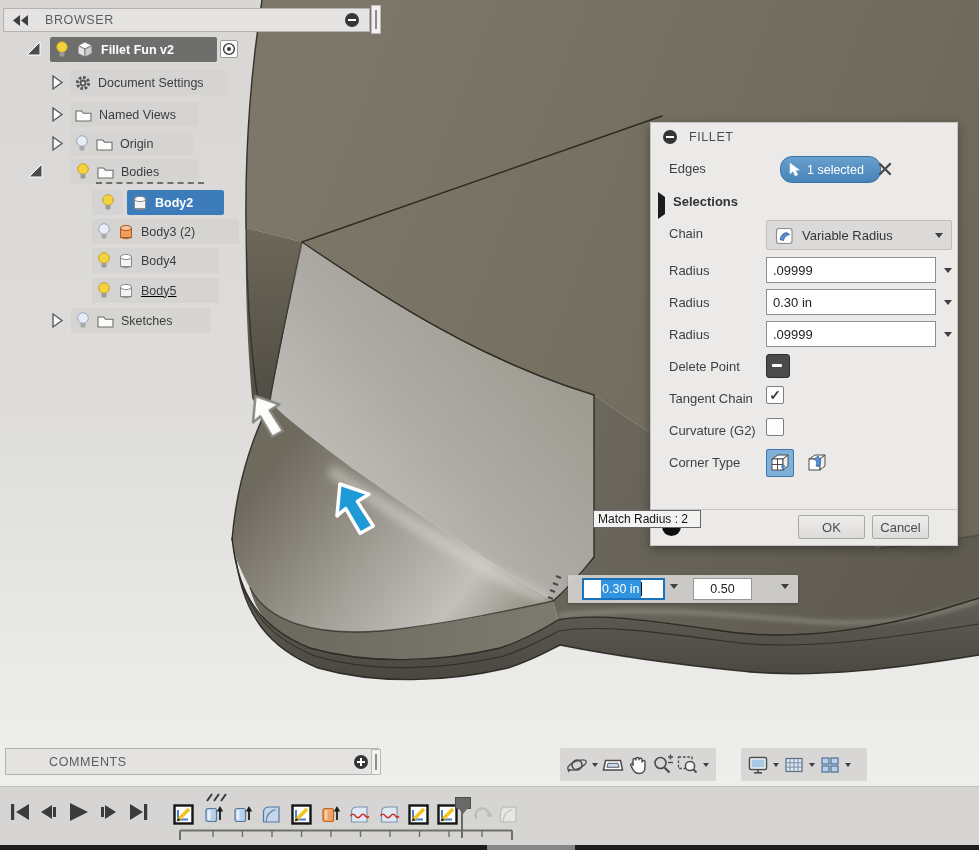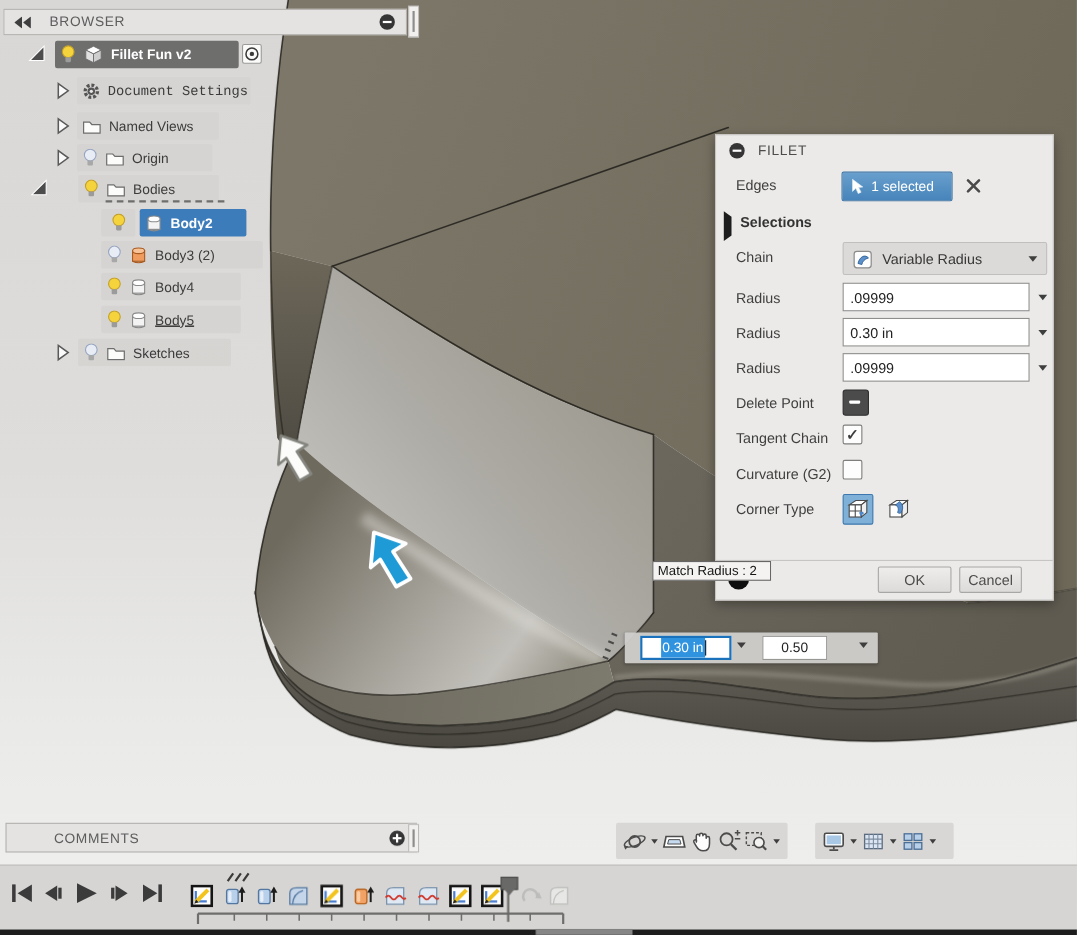--- a/index.html
+++ b/index.html
@@ -25,21 +25,21 @@
   .pill.bluesel{background:#3c7cba;}
   .pill.bluesel .lbl{color:#fff;font-weight:bold;}
   .exp{position:absolute;width:15px;height:16px;}
   .radio-box{position:absolute;width:18px;height:18px;background:#fbfbfa;border:1px solid #9b9b99;border-radius:2px;display:flex;align-items:center;justify-content:center;box-sizing:border-box;}
   .dash-under{position:absolute;border-bottom:2px dashed #6e6e6c;height:0;}
   
   .dialog{position:absolute;left:650px;top:122px;width:308px;height:424px;background:#ebeae8;border:1px solid #c6c5c3;box-sizing:border-box;box-shadow:0 3px 10px rgba(0,0,0,.35);}
   .dlg-hdr{position:absolute;left:0;top:0;right:0;height:27px;display:flex;align-items:center;gap:12px;padding-left:12px;}
   .dlg-hdr .t{font-size:12.5px;color:#4c4c4c;letter-spacing:.6px;}
   .dlg-row-label{position:absolute;left:18px;font-size:13px;color:#3f3f3f;white-space:nowrap;}
-  .blue-btn{position:absolute;left:114px;width:101px;height:27px;background:linear-gradient(#689fcd,#4784ba);border:1px solid #3c74a6;border-radius:2px;display:flex;align-items:center;gap:6px;padding-left:7px;box-sizing:border-box;}
+  .blue-btn{position:absolute;left:129px;width:101px;height:27px;background:linear-gradient(#689fcd,#4784ba);border:1px solid #3c74a6;border-radius:12px;display:flex;align-items:center;gap:6px;padding-left:7px;box-sizing:border-box;}
   .blue-btn .v{color:#fff;font-size:12.5px;}
   .x-btn{position:absolute;width:16px;height:16px;}
   .sel-tri{width:0;height:0;border-left:7px solid #1d1d1d;border-top:5px solid transparent;border-bottom:5px solid transparent;}
   .dd-box{position:absolute;left:115px;width:186px;height:30px;background:#dbdad8;border:1px solid #c0bfbd;border-radius:2px;display:flex;align-items:center;gap:8px;padding:0 8px;box-sizing:border-box;}
   .dd-box .v{font-size:13px;color:#363636;flex:1;}
   .caret{width:0;height:0;border-left:4.5px solid transparent;border-right:4.5px solid transparent;border-top:5.5px solid #3e3e3e;}
   .num-input{position:absolute;left:115px;width:170px;height:26px;background:#fff;border:1px solid #8e8e8c;box-sizing:border-box;display:flex;align-items:center;padding-left:6px;font-size:13px;color:#222;}
   .row-caret{position:absolute;left:293px;}
   .dark-btn{position:absolute;left:115px;width:22px;height:22px;background:#4b4b4b;border:1px solid #2f2f2f;border-radius:3px;}
   .dark-btn::after{content:"";position:absolute;left:5px;top:9px;width:10px;height:3px;background:#fff;border-radius:1px;}
@@ -221,21 +221,21 @@
           </svg>
       </span>
     </div>
 
     <div class="brow" style="left:0;top:70px;">
       <span class="exp" style="left:50px;top:4px;">
         <svg width="14" height="17">
             <polygon points="3,2 12,8.5 3,15" fill="#fafafa" stroke="#5a5a5a" stroke-width="1.4"></polygon>
           </svg>
       </span>
-      <div class="pill" style="position:absolute;left:70px;width:158px;font-family:Liberation Mono, monospace;">
+      <div class="pill" style="position:absolute;left:70px;width:158px;">
         <span>
             <svg width="16" height="16">
               <circle cx="8" cy="8" r="5.6" fill="none" stroke="#555" stroke-width="3" stroke-dasharray="2.6 1.7"></circle>
               <circle cx="8" cy="8" r="3.4" fill="#555"></circle>
               <circle cx="8" cy="8" r="1.5" fill="#e9e8e6"></circle>
             </svg>
           </span>
         <span class="lbl">Document Settings</span>
       </div>
     </div>

